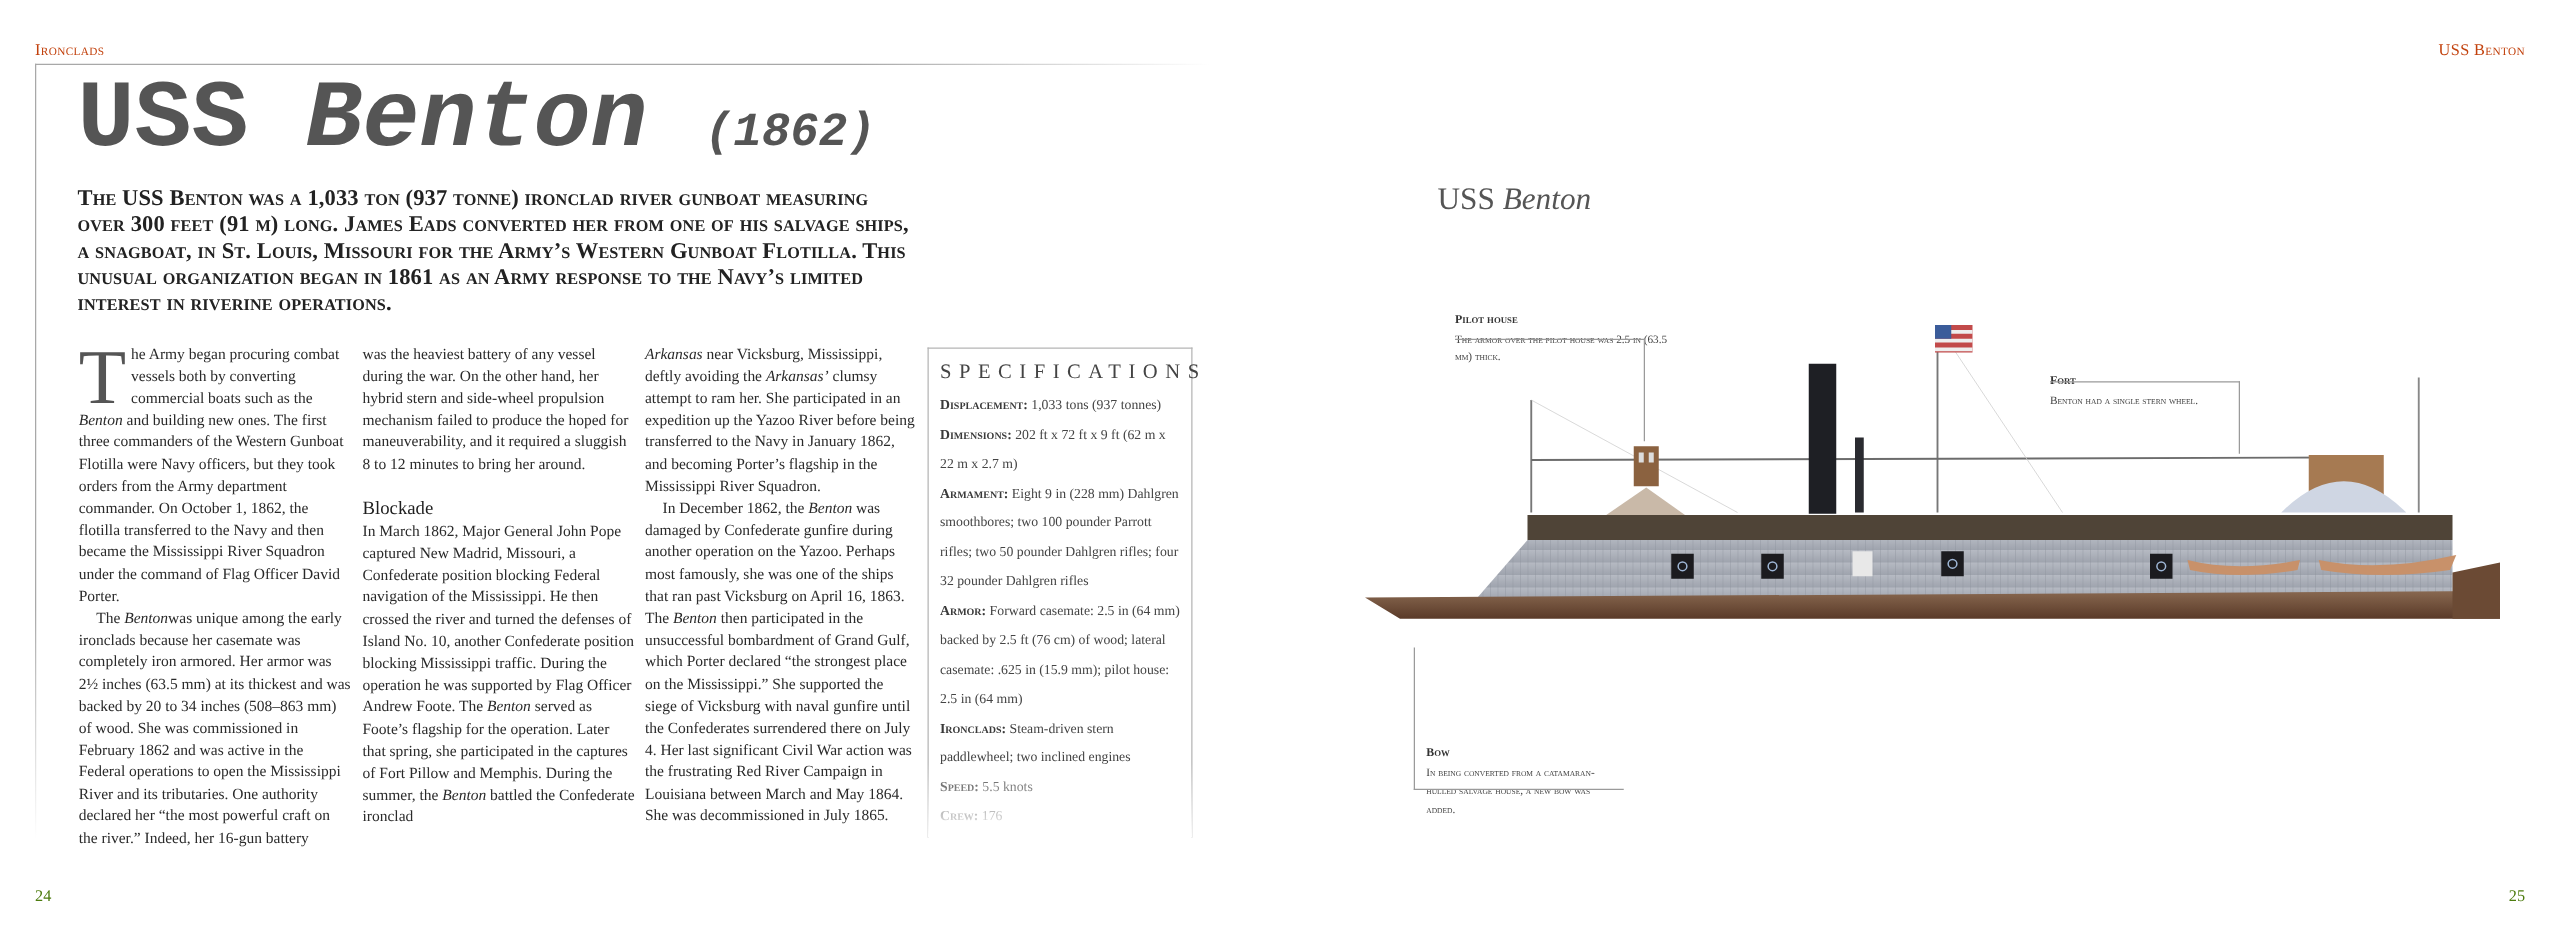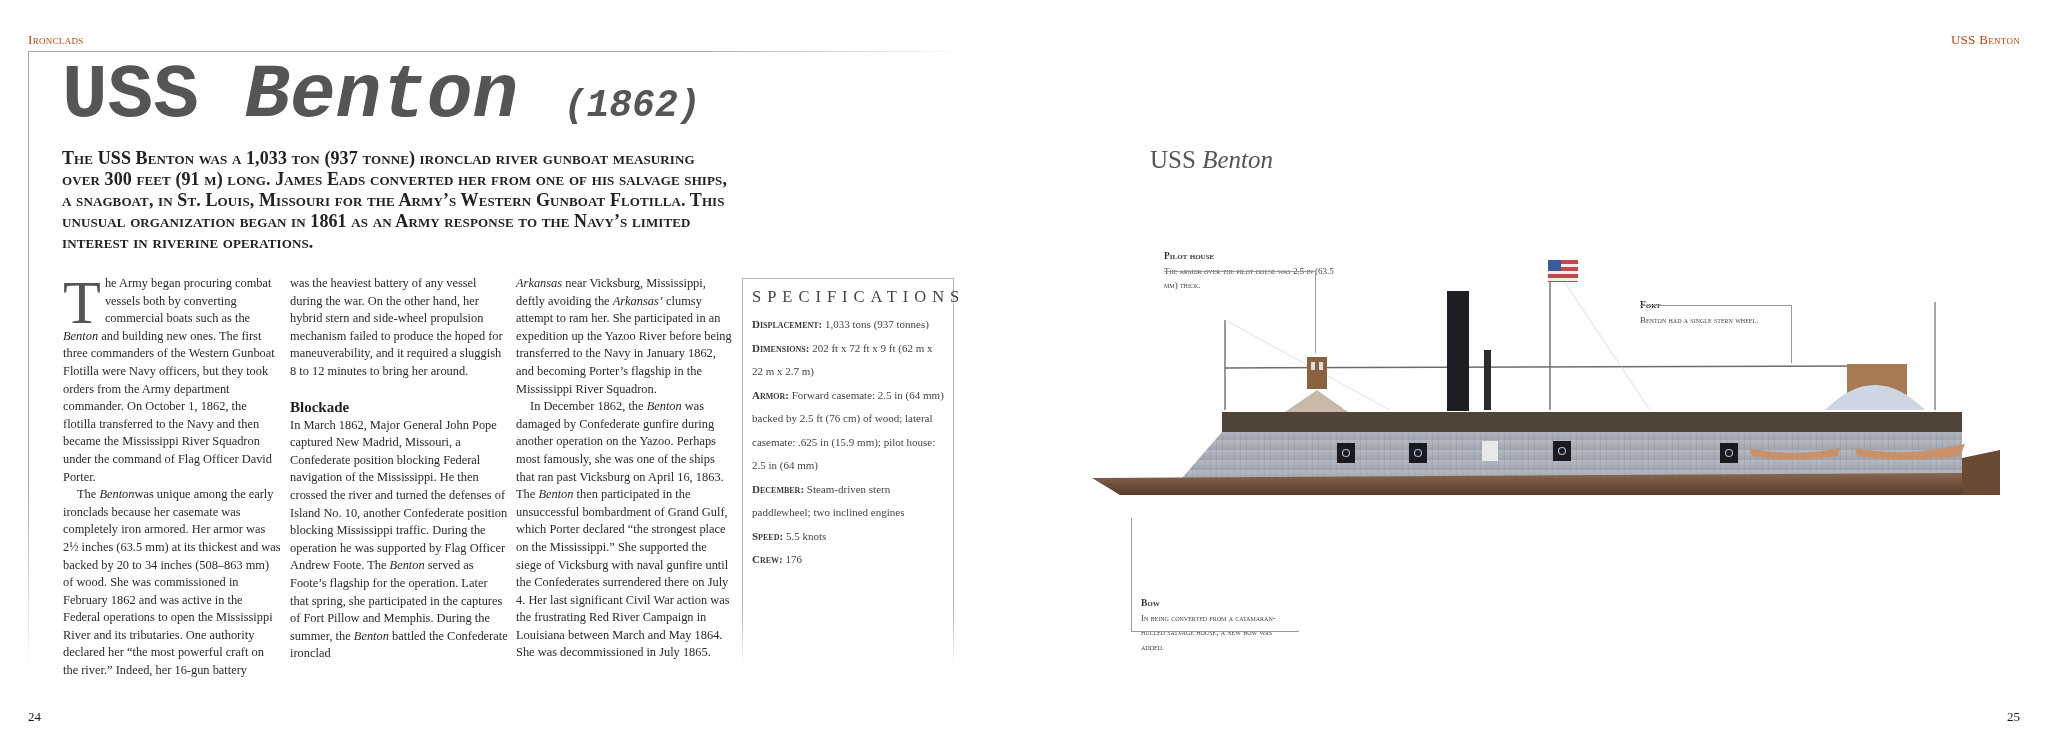--- a/index.html
+++ b/index.html
@@ -22,32 +22,32 @@
     .lede { position: absolute; left: 62px; top: 148px; width: 670px; font-size: 18px; line-height: 21px;
       font-variant: small-caps; font-weight: bold; color: #222; letter-spacing: 0.1px; }
 
     .body-col { position: absolute; top: 275px; width: 218px; font-size: 12.4px; line-height: 17.6px; color: #2a2a2a; }
     .col1 { left: 63px; }
     .col2 { left: 290px; }
     .col3 { left: 516px; }
     .body-col p { text-indent: 14px; }
     .body-col p.noindent { text-indent: 0; }
     .dropcap { float: left; font-size: 62px; line-height: 50px; margin: 2px 4px 0 0; color: #555; }
-    .subhead { font-weight: bold; font-size: 15px; margin-top: 17px; margin-bottom: 1px; line-height: 18px; color: #1f1f1f; }
+    .subhead { font-weight: normal; font-size: 15px; margin-top: 17px; margin-bottom: 1px; line-height: 18px; color: #1f1f1f; }
     em { font-style: italic; }
 
     .spec-box { position: absolute; left: 742px; top: 278px; width: 212px; height: 392px;
       border: 1px solid #b5b5b5; border-bottom: none; padding: 8px 9px; }
     .spec-box::after { content: ""; position: absolute; left: -1px; right: -1px; bottom: 0; height: 60px;
       background: linear-gradient(to bottom, rgba(255,255,255,0) 0%, #fff 100%); }
     .spec-title { font-size: 16.5px; letter-spacing: 6px; color: #444; margin-bottom: 6px; }
     .spec-item { font-size: 11px; line-height: 23.5px; color: #444; }
     .spec-label { font-variant: small-caps; font-weight: bold; color: #3a3a3a; }
 
-    .folio { position: absolute; top: 709px; font-size: 13px; color: #0f172a; }
+    .folio { position: absolute; top: 709px; font-size: 13px; color: #4d7c0f; }
     .folio.left { left: 28px; }
     .folio.right { right: 28px; }
 
     .plate-title { position: absolute; left: 1150px; top: 146px; font-size: 25px; color: #555; white-space: nowrap; }
     .plate-title .title-italic { font-style: italic; }
 
     .callout { position: absolute; font-size: 9px; line-height: 14.5px; color: #444; font-variant: small-caps; }
     .callout .callout-head { font-weight: bold; font-size: 9.5px; color: #333; margin-top: 25px; }
     .callout-pilot { left: 1164px; top: 224px; width: 170px; }
     .callout-wheel { left: 1640px; top: 273px; width: 200px; }
@@ -102,24 +102,27 @@
 
 <div class="spec-box">
   <div class="spec-title">SPECIFICATIONS</div>
   <div class="spec-item">
     <span class="spec-label">Displacement:</span><span> 1,033 tons (937 tonnes)</span>
   </div>
   <div class="spec-item">
     <span class="spec-label">Dimensions:</span><span> 202 ft x 72 ft x 9 ft (62 m x 22 m x 2.7 m)</span>
   </div>
   <div class="spec-item">
+    <span class="spec-label">Armament:</span><span> Eight 9 in (228 mm) Dahlgren smoothbores; two 100 pounder Parrott rifles; two 50 pounder Dahlgren rifles; four 32 pounder Dahlgren rifles</span>
+  </div>
+  <div class="spec-item">
     <span class="spec-label">Armor:</span><span> Forward casemate: 2.5 in (64 mm) backed by 2.5 ft (76 cm) of wood; lateral casemate: .625 in (15.9 mm); pilot house: 2.5 in (64 mm)</span>
   </div>
   <div class="spec-item">
-    <span class="spec-label">December:</span><span> Steam-driven stern paddlewheel; two inclined engines</span>
+    <span class="spec-label">Ironclads:</span><span> Steam-driven stern paddlewheel; two inclined engines</span>
   </div>
   <div class="spec-item">
     <span class="spec-label">Speed:</span><span> 5.5 knots</span>
   </div>
   <div class="spec-item">
     <span class="spec-label">Crew:</span><span> 176</span>
   </div>
 </div>
 
 <div class="folio left">24</div>

